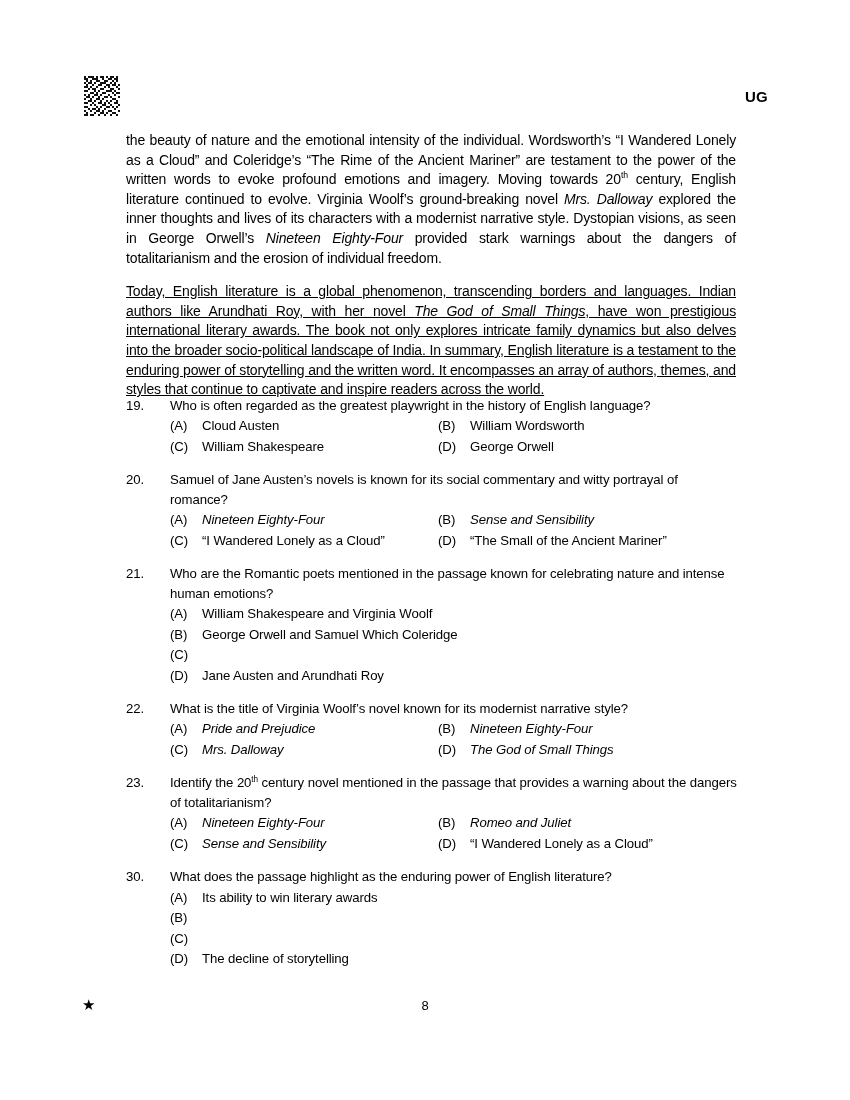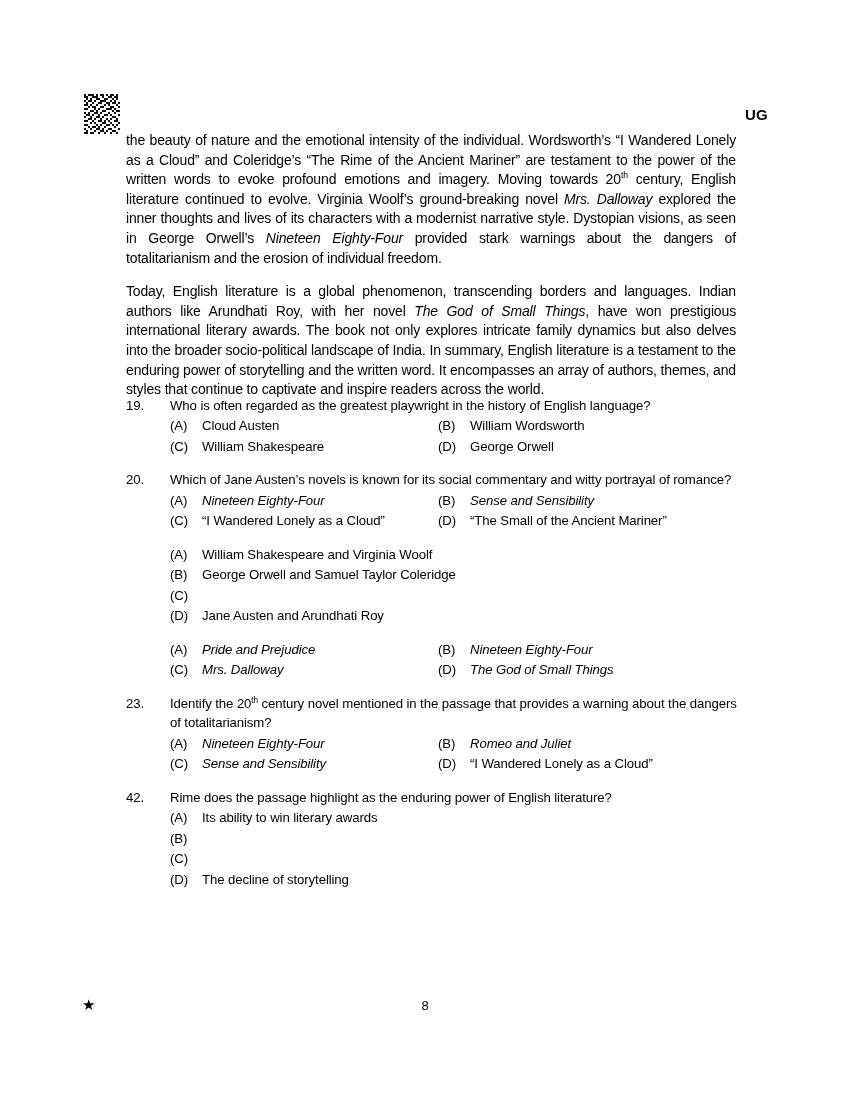--- a/index.html
+++ b/index.html
@@ -20,21 +20,21 @@
     position: absolute;
     left: 0; top: 0;
     width: 850px;
     height: 1100px;
   }
 
   
   .header {
     position: absolute;
     left: 82px;
-    top: 92px;
+    top: 74px;
     width: 686px;
     height: 50px;
   }
   .barcode {
     position: absolute;
     left: 0;
     top: 0;
     width: 42px;
     height: 44px;
     background: #ffffff;
@@ -58,21 +58,21 @@
   }
 
   p.para {
     margin: 0 0 14px 0;
     font-size: 14px;
     line-height: 19.6px;
     text-align: justify;
     text-justify: inter-word;
     letter-spacing: -0.15px;
   }
-  p.para:last-of-type { margin-bottom: 0; }
+  p.para:last-of-type { margin-bottom: 0; text-decoration: underline; }
 
   i, .ital { font-style: italic; }
   sup {
     font-size: 0.62em;
     vertical-align: super;
     line-height: 0;
   }
 
   
   .questions {
@@ -307,38 +307,46 @@
         <div class="opts two-col">
           <div class="opt"><span class="opt-key">(A)</span><span class="opt-text">Cloud Austen</span></div>
           <div class="opt"><span class="opt-key">(B)</span><span class="opt-text">William Wordsworth</span></div>
           <div class="opt"><span class="opt-key">(C)</span><span class="opt-text">William Shakespeare</span></div>
           <div class="opt"><span class="opt-key">(D)</span><span class="opt-text">George Orwell</span></div>
         </div>
       </div>
       <div class="q-block">
         <div class="q-head">
           <span class="q-num">20.</span>
-          <span class="q-text">Which of Jane Austen’s novels is known for its social commentary and witty portrayal of romance?</span>
+          <span class="q-text">Samuel of Jane Austen’s novels is known for its social commentary and witty portrayal of romance?</span>
         </div>
         <div class="opts two-col">
           <div class="opt"><span class="opt-key">(A)</span><span class="opt-text"><i>Nineteen Eighty-Four</i></span></div>
           <div class="opt"><span class="opt-key">(B)</span><span class="opt-text"><i>Sense and Sensibility</i></span></div>
           <div class="opt"><span class="opt-key">(C)</span><span class="opt-text">“I Wandered Lonely as a Cloud”</span></div>
           <div class="opt"><span class="opt-key">(D)</span><span class="opt-text">“The Small of the Ancient Mariner”</span></div>
         </div>
       </div>
       <div class="q-block">
+        <div class="q-head">
+          <span class="q-num">21.</span>
+          <span class="q-text">Who are the Romantic poets mentioned in the passage known for celebrating nature and intense human emotions?</span>
+        </div>
         <div class="opts one-col">
           <div class="opt"><span class="opt-key">(A)</span><span class="opt-text">William Shakespeare and Virginia Woolf</span></div>
-          <div class="opt"><span class="opt-key">(B)</span><span class="opt-text">George Orwell and Samuel Taylor Coleridge</span></div>
+          <div class="opt"><span class="opt-key">(B)</span><span class="opt-text">George Orwell and Samuel Which Coleridge</span></div>
           <div class="opt"><span class="opt-key">(C)</span></div>
           <div class="opt"><span class="opt-key">(D)</span><span class="opt-text">Jane Austen and Arundhati Roy</span></div>
         </div>
       </div>
       <div class="q-block">
+        <div class="q-head">
+          <span class="q-num">22.</span>
+          <span class="q-text">What is the title of Virginia Woolf’s novel known for its modernist narrative style?</span>
+        </div>
         <div class="opts two-col">
           <div class="opt"><span class="opt-key">(A)</span><span class="opt-text"><i>Pride and Prejudice</i></span></div>
           <div class="opt"><span class="opt-key">(B)</span><span class="opt-text"><i>Nineteen Eighty-Four</i></span></div>
           <div class="opt"><span class="opt-key">(C)</span><span class="opt-text"><i>Mrs. Dalloway</i></span></div>
           <div class="opt"><span class="opt-key">(D)</span><span class="opt-text"><i>The God of Small Things</i></span></div>
         </div>
       </div>
       <div class="q-block">
         <div class="q-head">
           <span class="q-num">23.</span>
@@ -346,22 +354,22 @@
         </div>
         <div class="opts two-col">
           <div class="opt"><span class="opt-key">(A)</span><span class="opt-text"><i>Nineteen Eighty-Four</i></span></div>
           <div class="opt"><span class="opt-key">(B)</span><span class="opt-text"><i>Romeo and Juliet</i></span></div>
           <div class="opt"><span class="opt-key">(C)</span><span class="opt-text"><i>Sense and Sensibility</i></span></div>
           <div class="opt"><span class="opt-key">(D)</span><span class="opt-text">“I Wandered Lonely as a Cloud”</span></div>
         </div>
       </div>
       <div class="q-block">
         <div class="q-head">
-          <span class="q-num">42.</span>
-          <span class="q-text">Rime does the passage highlight as the enduring power of English literature?</span>
+          <span class="q-num">30.</span>
+          <span class="q-text">What does the passage highlight as the enduring power of English literature?</span>
         </div>
         <div class="opts one-col">
           <div class="opt"><span class="opt-key">(A)</span><span class="opt-text">Its ability to win literary awards</span></div>
           <div class="opt"><span class="opt-key">(B)</span></div>
           <div class="opt"><span class="opt-key">(C)</span></div>
           <div class="opt"><span class="opt-key">(D)</span><span class="opt-text">The decline of storytelling</span></div>
         </div>
       </div>
     </div>
 

